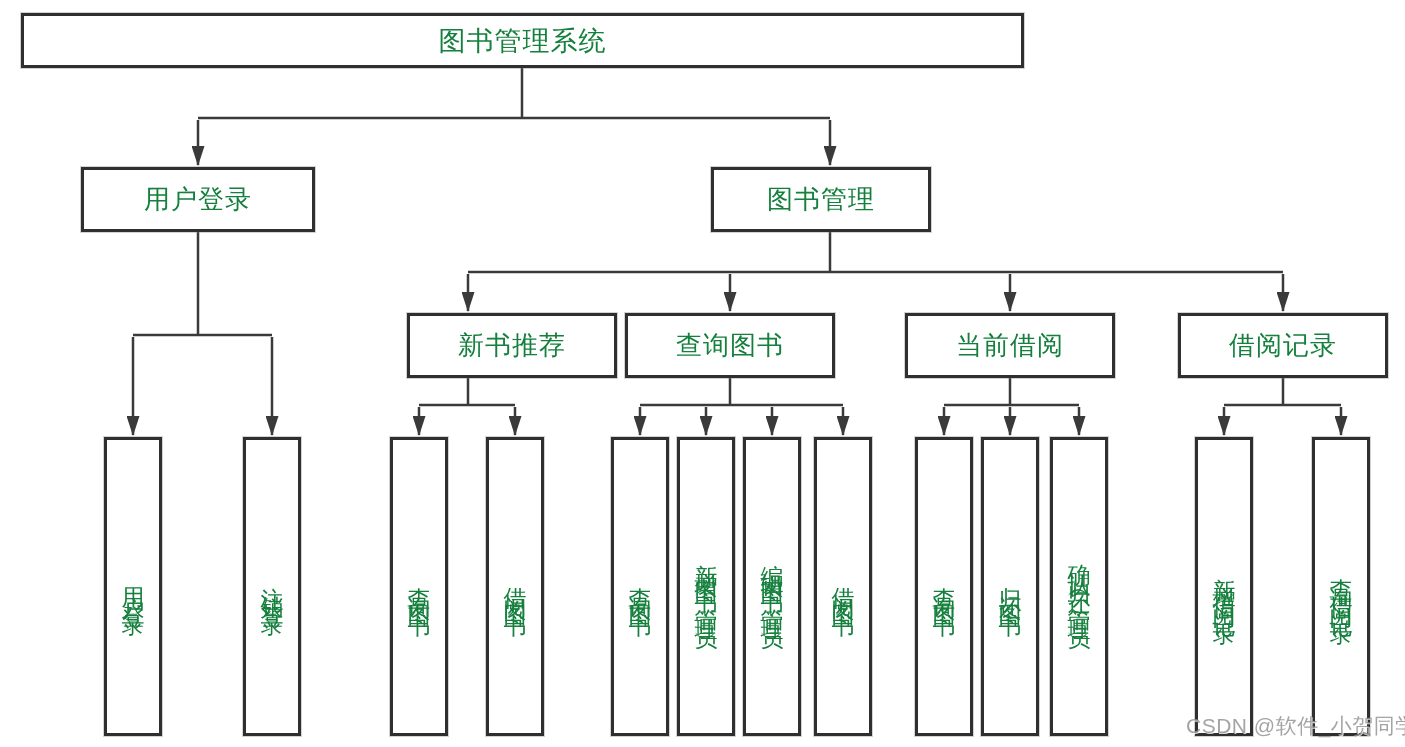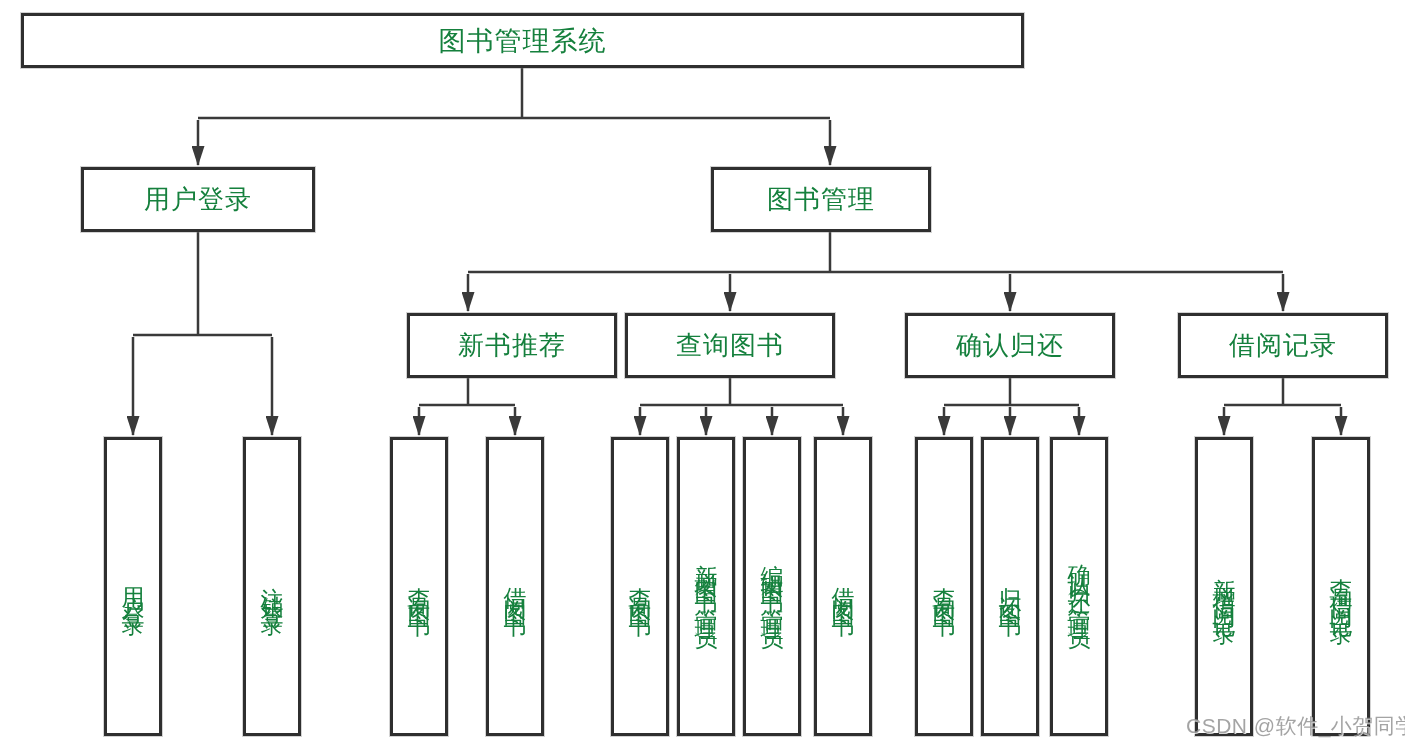--- a/index.html
+++ b/index.html
@@ -107,21 +107,21 @@
       <path d="M1341 407 V435" marker-end="url(#arrow)"></path>
     </g>
   </svg>
 
   <div id="nodes-layer">
       <div class="node node-h node-root" style="left: 21px; top: 13px; width: 1003px; height: 55px;">图书管理系统</div>
       <div class="node node-h" style="left: 81px; top: 167px; width: 234px; height: 65px;">用户登录</div>
       <div class="node node-h" style="left: 711px; top: 167px; width: 220px; height: 65px;">图书管理</div>
       <div class="node node-h" style="left: 363px; top: 313px; width: 210px; height: 65px; margin-left: 44px;">新书推荐</div>
       <div class="node node-h" style="left: 625px; top: 313px; width: 210px; height: 65px;">查询图书</div>
-      <div class="node node-h" style="left: 905px; top: 313px; width: 210px; height: 65px;">确认归还</div>
+      <div class="node node-h" style="left: 905px; top: 313px; width: 210px; height: 65px;">当前借阅</div>
       <div class="node node-h" style="left: 1178px; top: 313px; width: 210px; height: 65px;">借阅记录</div>
       <div class="node node-v" style="left: 104px; top: 437px; width: 58px; height: 299px;">用户登录</div>
       <div class="node node-v" style="left: 243px; top: 437px; width: 58px; height: 299px;">注销登录</div>
       <div class="node node-v" style="left: 390px; top: 437px; width: 58px; height: 299px;">查询图书</div>
       <div class="node node-v" style="left: 486px; top: 437px; width: 58px; height: 299px;">借阅图书</div>
       <div class="node node-v" style="left: 611px; top: 437px; width: 58px; height: 299px;">查询图书</div>
       <div class="node node-v" style="left: 677px; top: 437px; width: 58px; height: 299px;">新增图书（管理员）</div>
       <div class="node node-v" style="left: 743px; top: 437px; width: 58px; height: 299px;">编辑图书（管理员）</div>
       <div class="node node-v" style="left: 814px; top: 437px; width: 58px; height: 299px;">借阅图书</div>
       <div class="node node-v" style="left: 915px; top: 437px; width: 58px; height: 299px;">查询图书</div>

